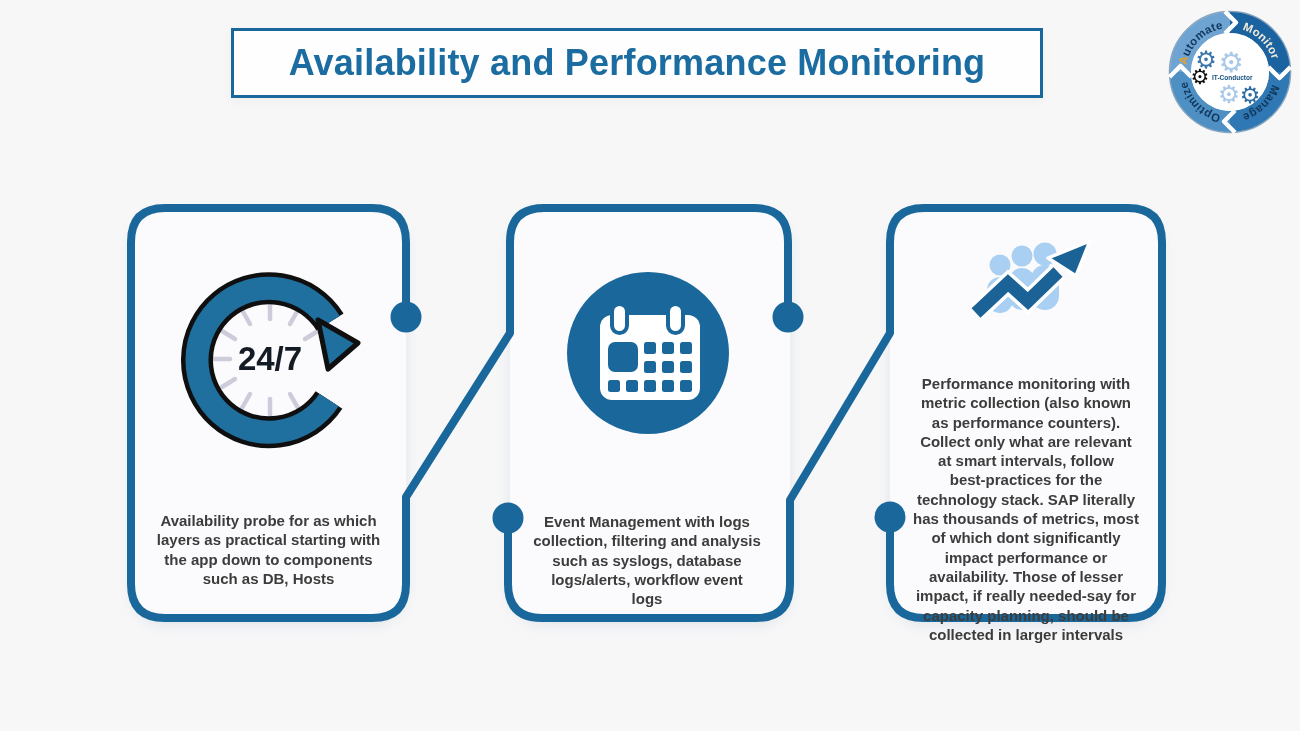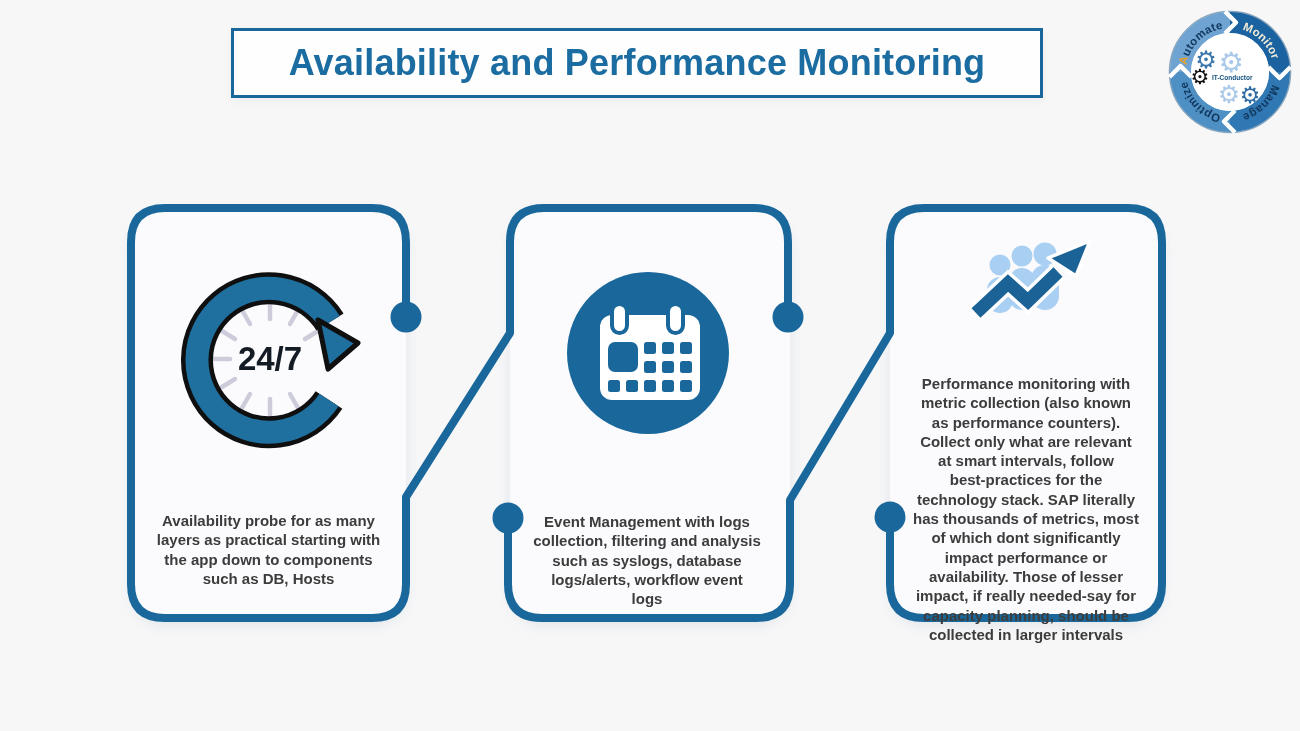--- a/index.html
+++ b/index.html
@@ -142,21 +142,21 @@
         <text class="gear" x="1200" y="77" text-anchor="middle" dominant-baseline="central" font-size="21" fill="#111111">⚙</text>
       </g>
       <text x="1212" y="80" font-size="6.5" font-weight="bold" fill="#134f7d">IT-Conductor</text>
     </g>
   </svg>
 
   <div id="title-box">
     <span class="title">Availability and Performance Monitoring</span>
   </div>
 
-  <div class="card-text" id="card1-text">Availability probe for as many
+  <div class="card-text" id="card1-text">Availability probe for as which
 layers as practical starting with
 the app down to components
 such as DB, Hosts</div>
   <div class="card-text" id="card2-text">Event Management with logs
 collection, filtering and analysis
 such as syslogs, database
 logs/alerts, workflow event
 logs</div>
   <div class="card-text" id="card3-text">Performance monitoring with
 metric collection (also known

